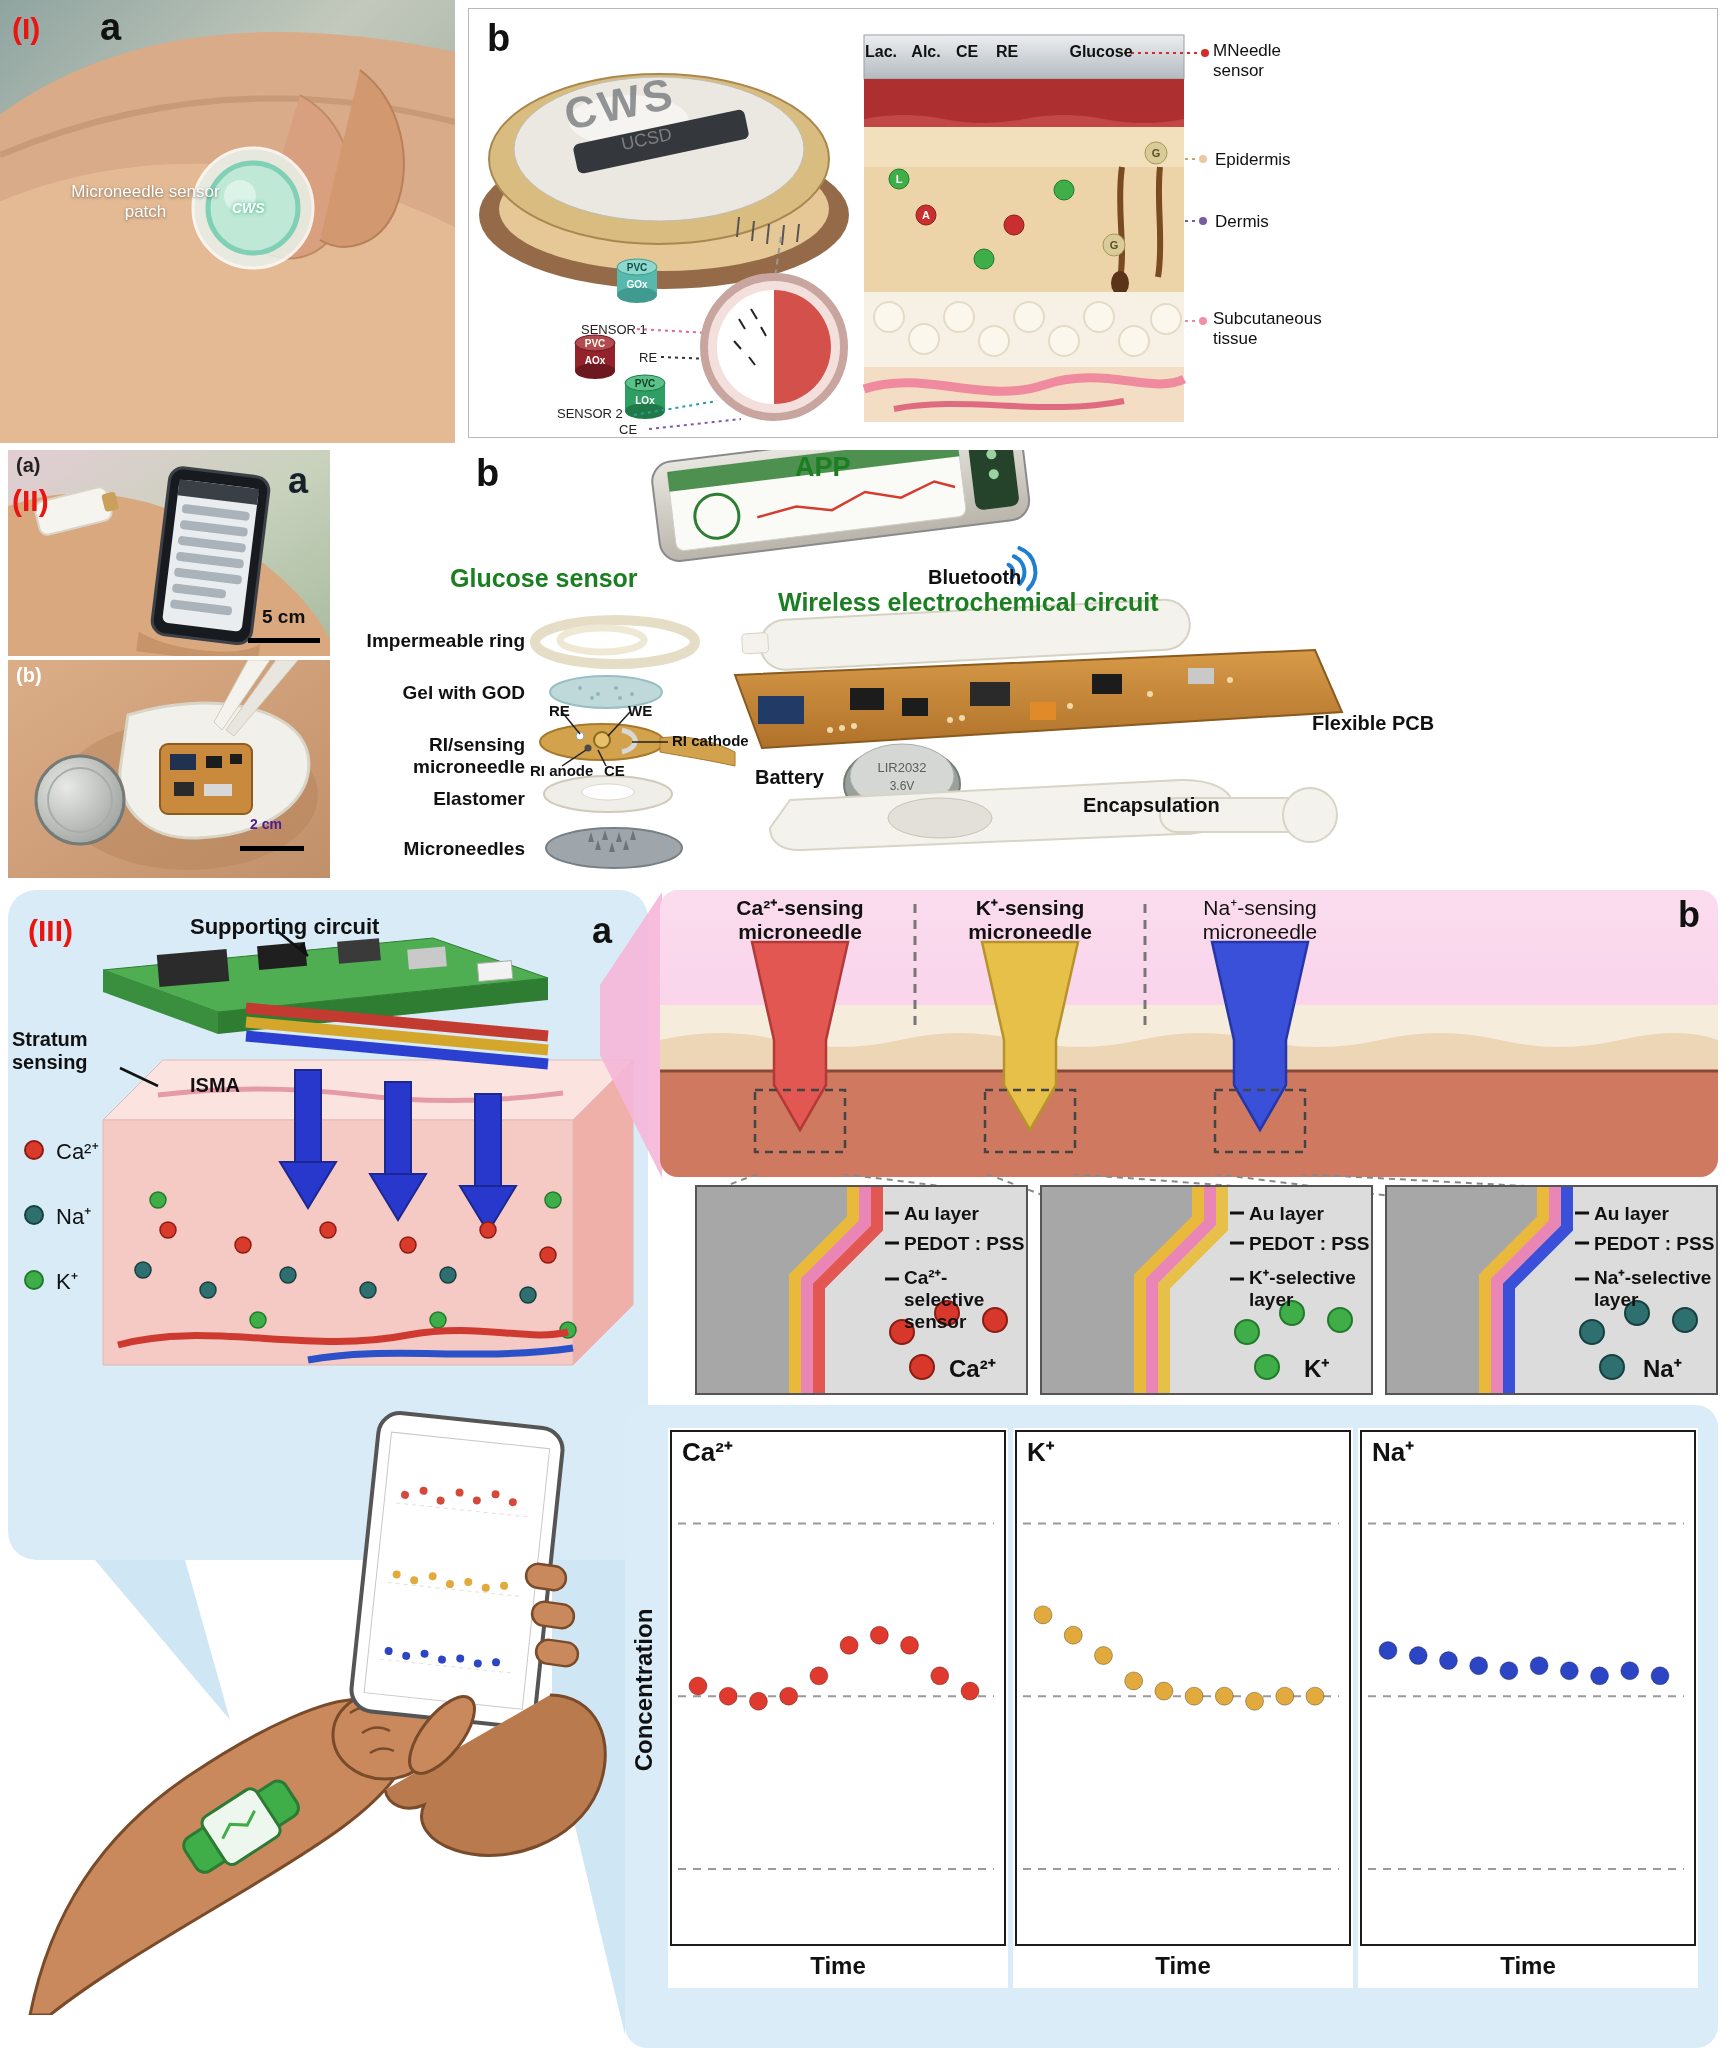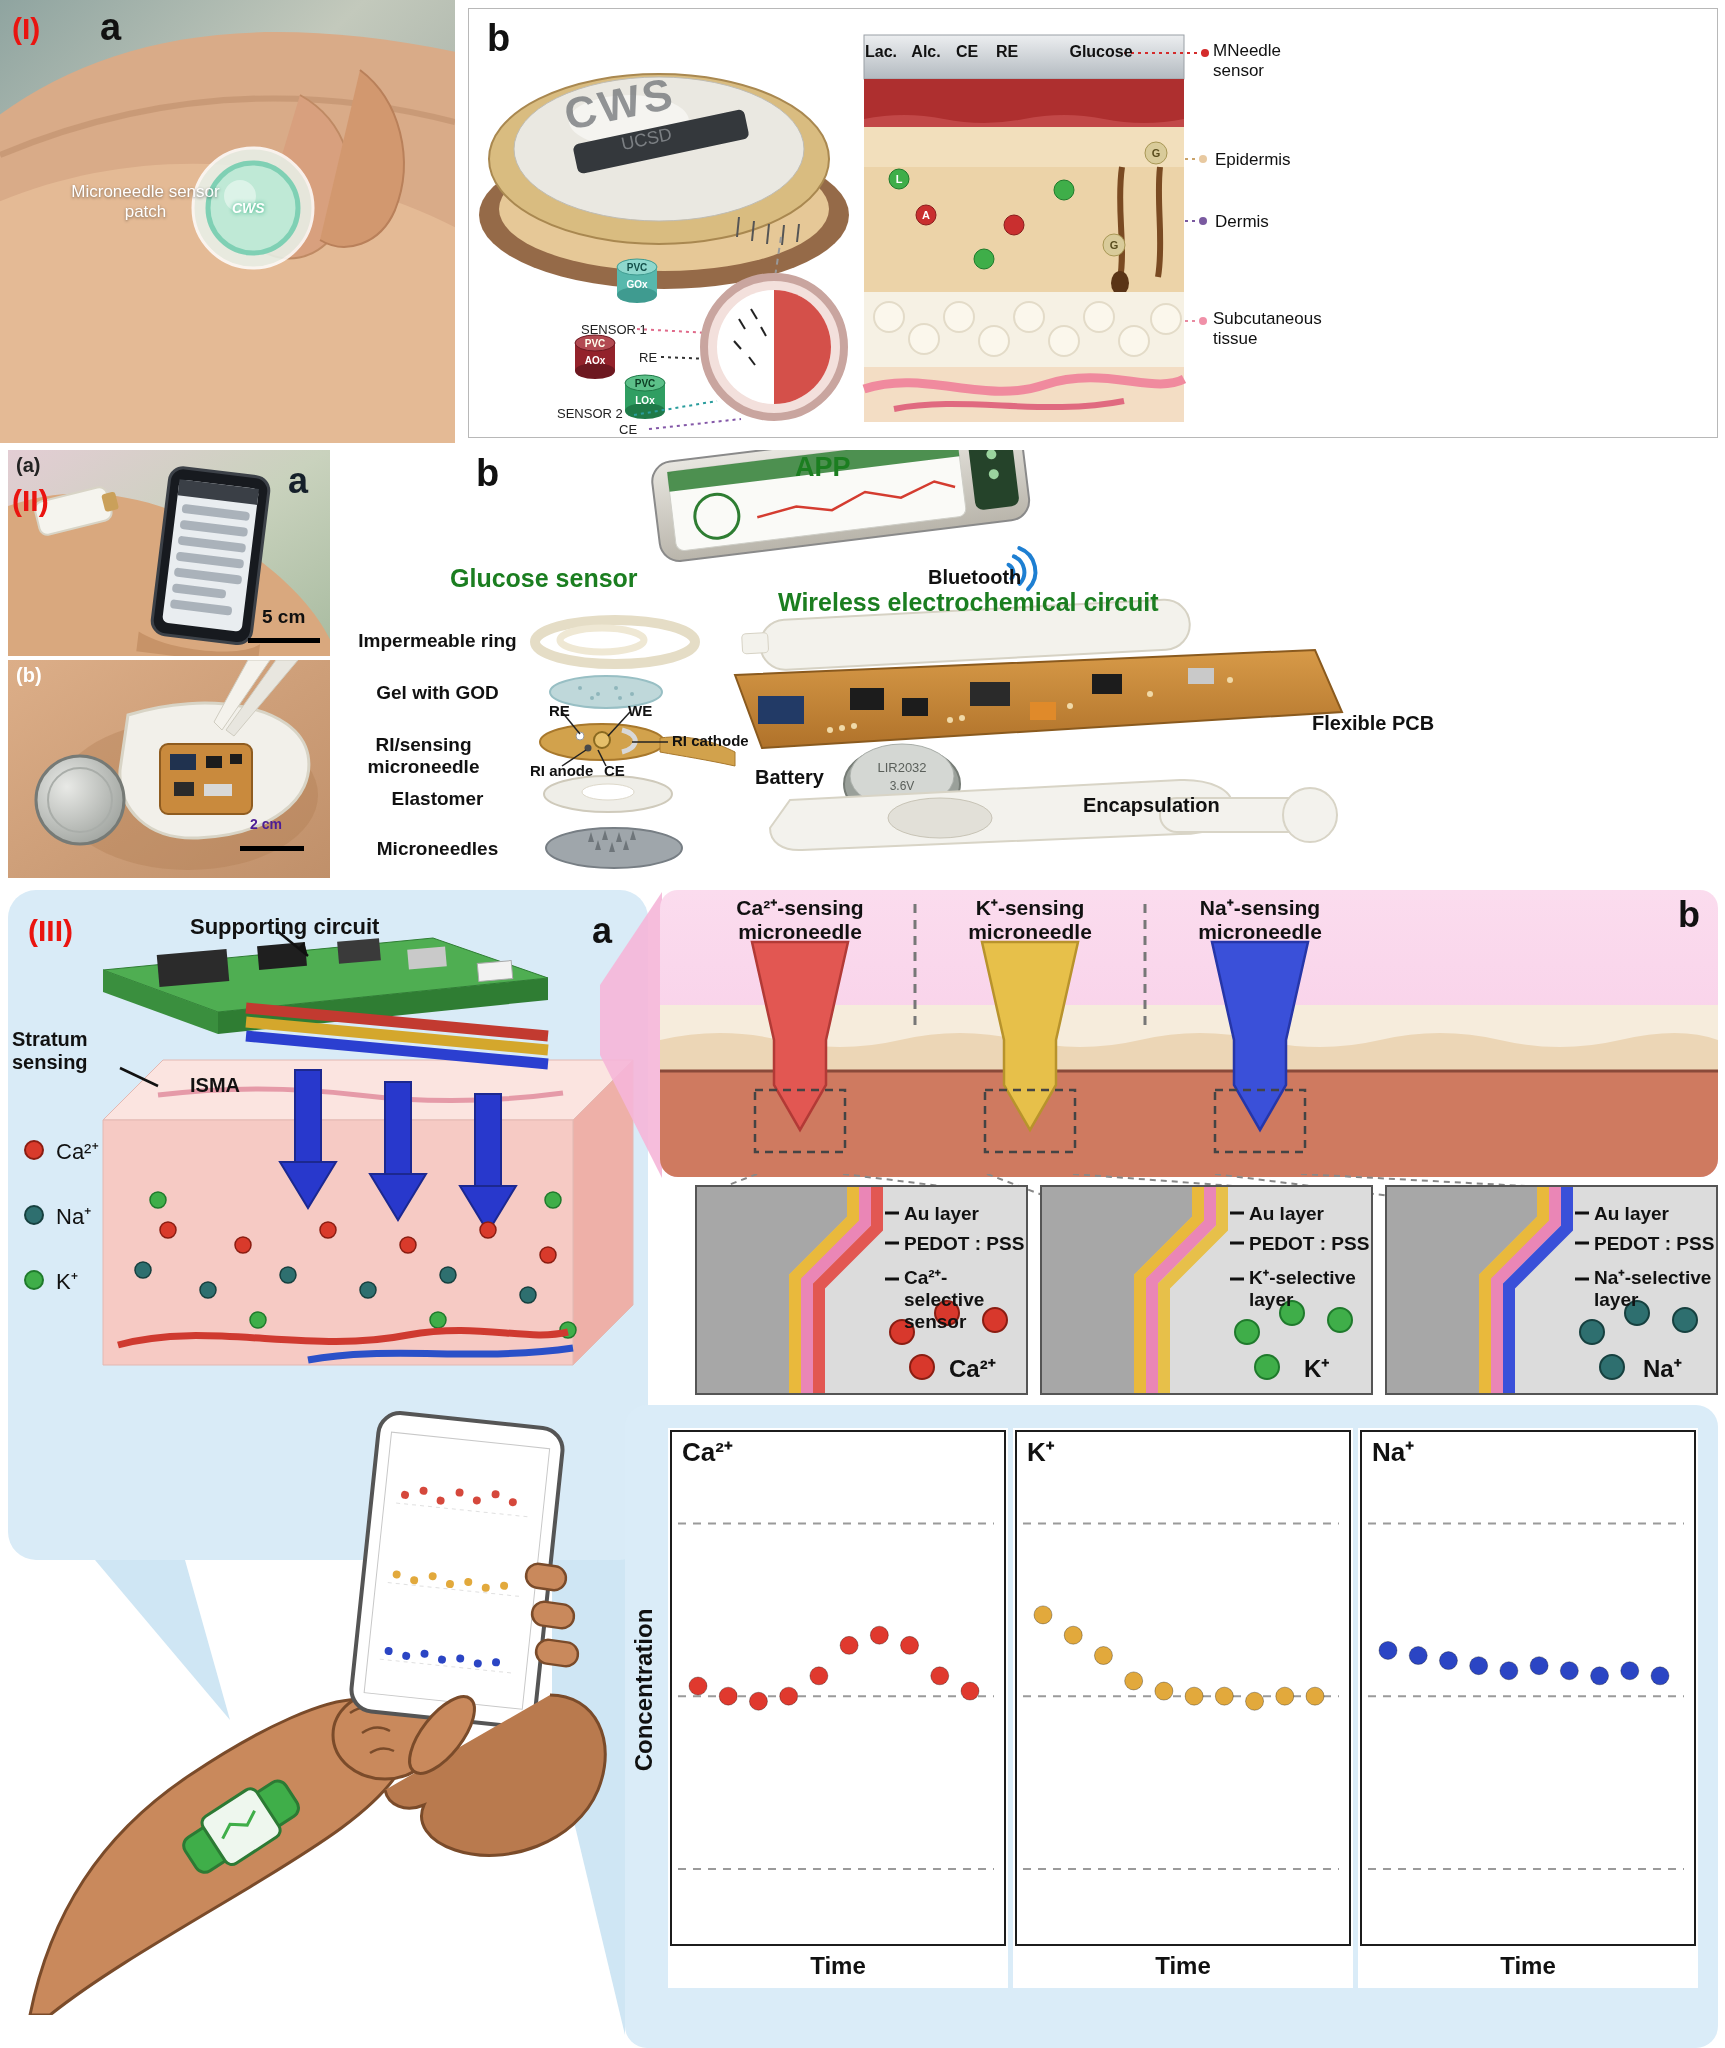--- a/index.html
+++ b/index.html
@@ -8,21 +8,21 @@
 .fig svg{font-family:inherit;display:block}
 .abs{position:absolute}
 .lb{position:absolute;line-height:1.15;white-space:nowrap}
 .wr{white-space:normal}
 .b{font-weight:700}
 .sb{font-weight:600}
 .red{color:#ea1410}
 .grn{color:#1b7e20}
 .wt{color:#fff}
 .ctr{text-align:center}
-.rt{text-align:center}
+.rt{text-align:right}
 .dot{display:inline-block;border-radius:50%}
 .legend-row{position:absolute;display:flex;align-items:center;gap:12px}
 .chart-panel{position:absolute;width:340px;height:560px;background:#fff}
 .chart-plot{position:absolute;left:2px;top:2px;width:336px;height:516px;border:2px solid #1c1c1c;background:#fff}
 </style>
 </head>
 <body>
 
 <div class="fig">
 
@@ -584,21 +584,21 @@
     </svg>
     <div class="lb b" style="left:1018px;top:4px;font-size:36px">b</div>
     <div class="abs ctr" style="left:30px;top:6px;width:220px;font-size:21px;font-weight:700;line-height:1.15">
       <div>Ca²⁺-sensing</div>
       <div>microneedle</div>
     </div>
     <div class="abs ctr" style="left:260px;top:6px;width:220px;font-size:21px;font-weight:700;line-height:1.15">
       <div>K⁺-sensing</div>
       <div>microneedle</div>
     </div>
-    <div class="abs ctr" style="left:490px;top:6px;width:220px;font-size:21px;font-weight:700;line-height:1.15">
+    <div class="abs ctr" style="left:490px;top:6px;width:220px;font-size:21px;font-weight:400;line-height:1.15">
       <div>Na⁺-sensing</div>
       <div>microneedle</div>
     </div>
   </div>
 
   <svg class="abs" style="left:660px;top:1174px" width="1060" height="24">
     <g stroke="#888" stroke-width="2" stroke-dasharray="6 5">
       <line x1="97" y1="0" x2="40" y2="22"></line>
         <line x1="183" y1="0" x2="362" y2="22"></line>
       <line x1="327" y1="0" x2="385" y2="22"></line>

